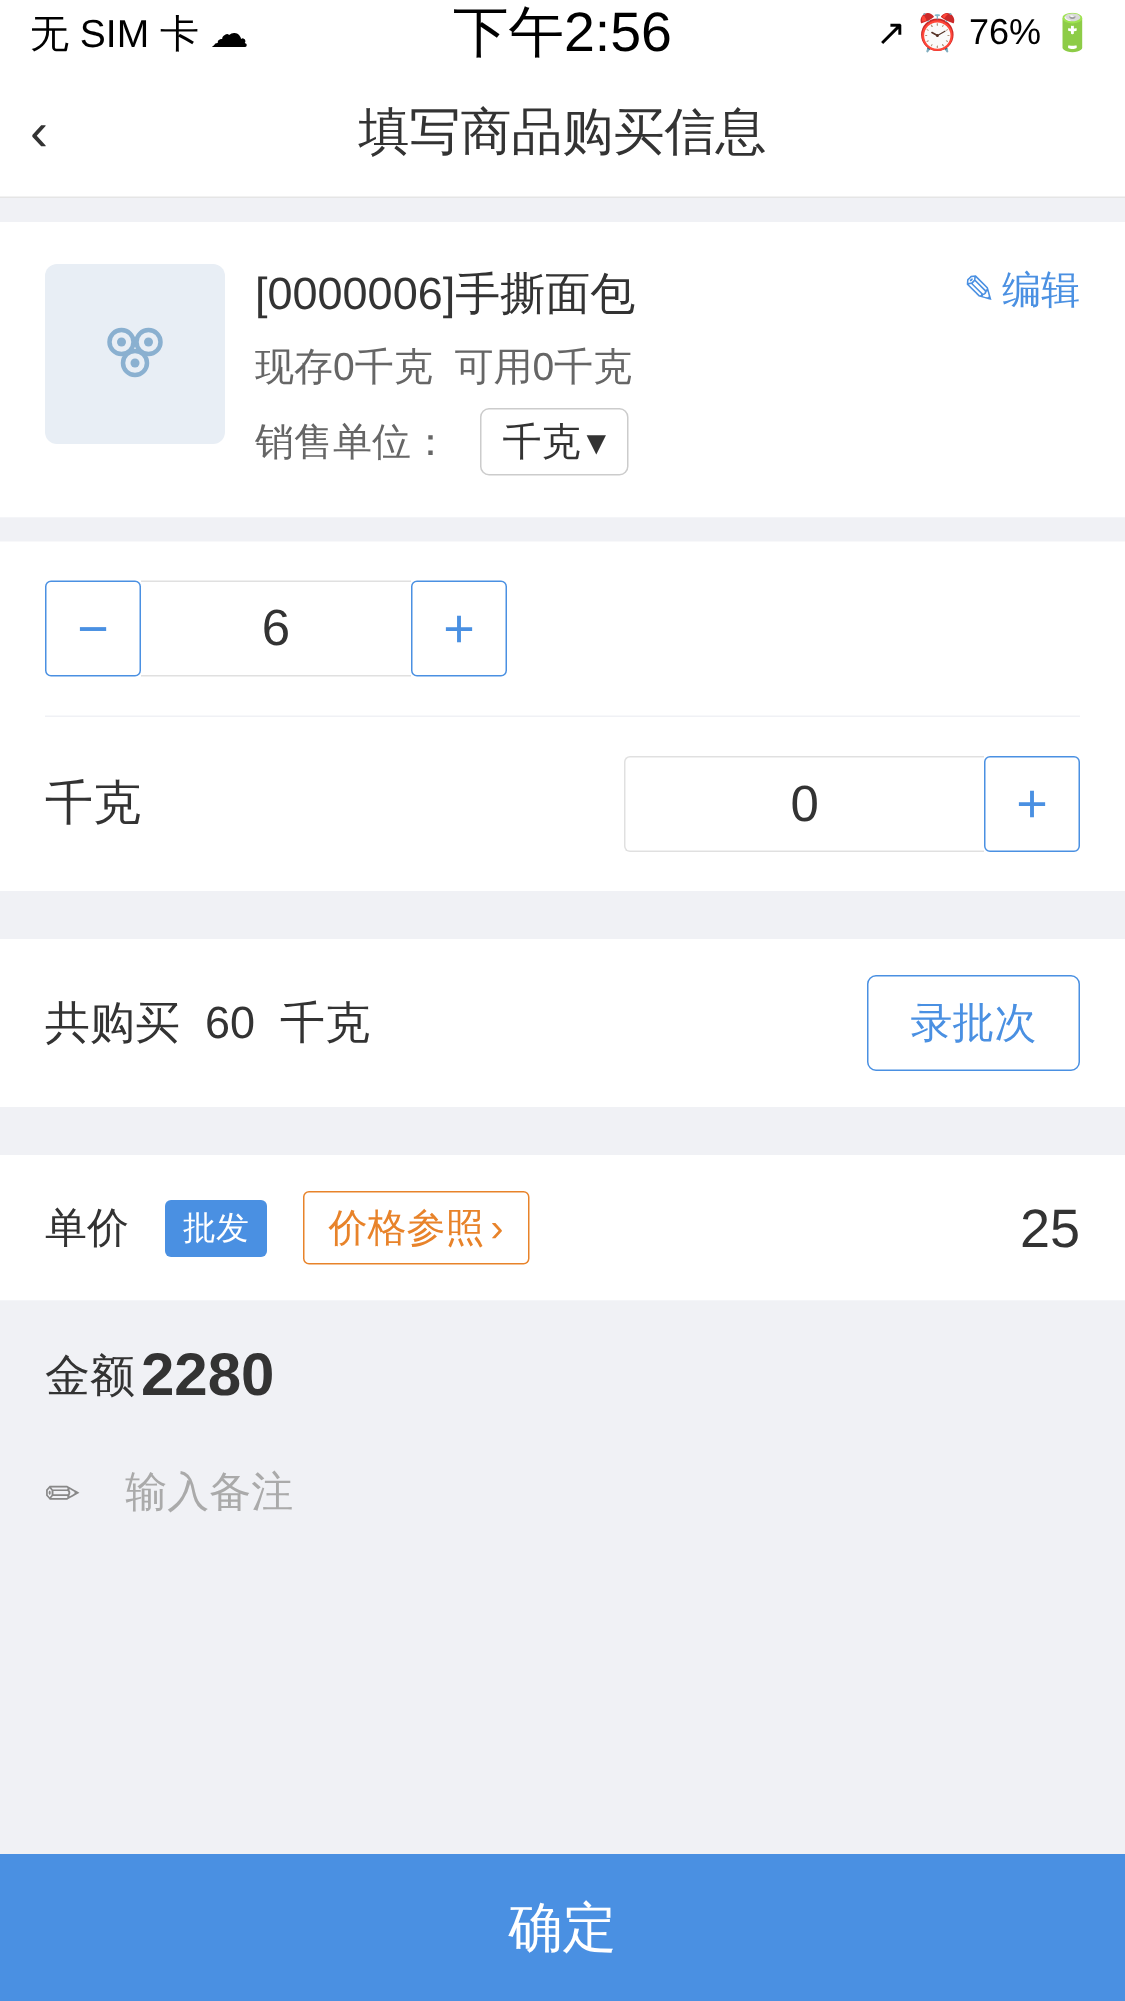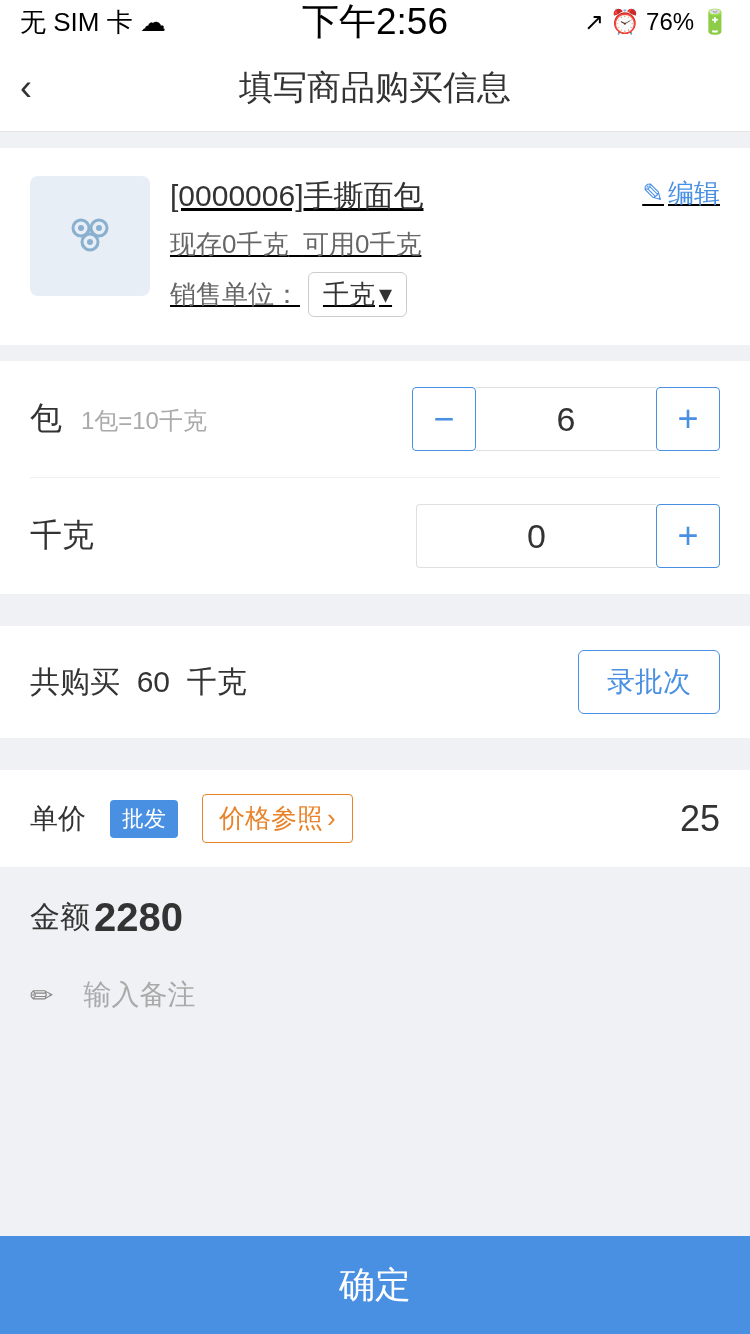--- a/index.html
+++ b/index.html
@@ -50,37 +50,36 @@
     }
 
     
     .product-section {
       background: #fff;
       padding: 28px 30px;
       display: flex;
       align-items: flex-start;
       gap: 20px;
       margin-top: 16px;
-      text-decoration: underline;
     }
     .product-image {
       width: 120px;
       height: 120px;
       background: #e8eef5;
       border-radius: 8px;
       display: flex;
       align-items: center;
       justify-content: center;
       flex-shrink: 0;
     }
     .product-image svg { width: 60px; height: 60px; }
     .product-info { flex: 1; }
     .product-name { font-size: 30px; color: #333; font-weight: 500; margin-bottom: 10px; }
     .product-stock { font-size: 26px; color: #666; margin-bottom: 10px; }
-    .product-unit { font-size: 26px; color: #666; display: flex; align-items: center; gap: 8px; }
+    .product-unit { font-size: 26px; color: #666; display: flex; align-items: center; gap: 20px; }
     .unit-dropdown {
       border: 1px solid #ccc;
       border-radius: 6px;
       padding: 4px 14px;
       font-size: 26px;
       color: #333;
       display: flex;
       align-items: center;
       gap: 4px;
       background: #fff;
@@ -320,24 +319,20 @@
     <span>✎</span>
     <span>编辑</span>
   </div>
 </div>
 
 <div class="divider"></div>
 
 <div class="input-section">
 
   <div class="input-row">
-    <div class="input-label">
-      <span>包</span>
-      <span class="input-hint">1包=10千克</span>
-    </div>
     <div class="qty-control">
       <button class="qty-btn">−</button>
       <input class="qty-input" type="text" value="6" style="">
       <button class="qty-btn">+</button>
     </div>
   </div>
 
   <div class="input-row">
     <div class="input-label">千克</div>
     <div class="qty-control">

